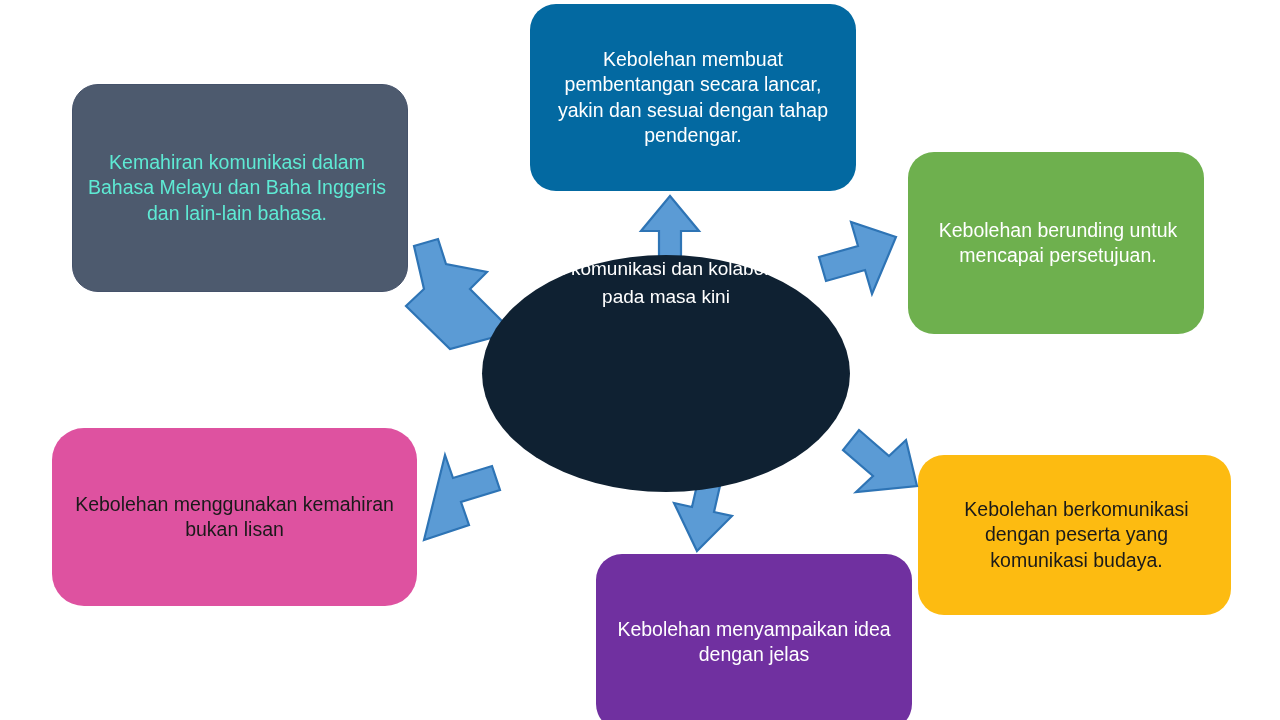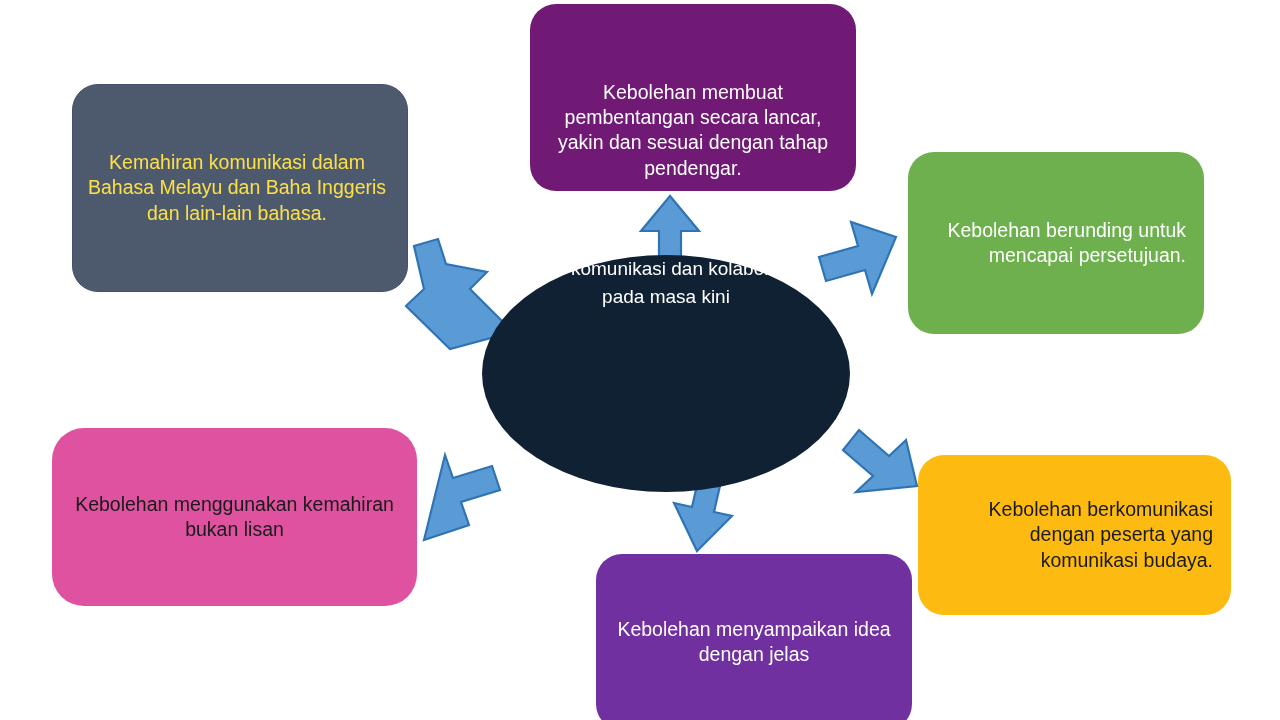--- a/index.html
+++ b/index.html
@@ -28,21 +28,21 @@
     align-items: center;
     justify-content: center;
     padding: 10px 18px;
     line-height: 1.30;
   }
   .node .node-text {
     display: block;
     width: 100%;
   }
   .align-center .node-text { text-align: center; }
-  .align-left   .node-text { text-align: right; }
+  .align-left   .node-text { text-align: center; }
 
   
   #node-skills {
     left: 72px;  top: 84px;  width: 336px; height: 208px;
     background: #4d5a6e;
     color: #ffffff;
     font-size: 19.5px;
     border: 1px solid #45526a;
   }
   #node-presentation {
@@ -133,25 +133,25 @@
 
     <g>
       <polygon points="424,540 469,525 461,502 500,490 492,466 453,478 445,455" fill="#5b9bd5" stroke="#2e74b5" stroke-width="2.2"></polygon>
     </g>
   </svg>
 
   <div id="node-center" style="background: rgb(15, 33, 50); color: rgb(255, 255, 255);">
     <span class="node-text">Ciri  komunikasi dan kolaborasi pada masa kini</span>
   </div>
 
-  <div id="node-skills" class="node align-center" style="background: rgb(77, 90, 110); color: #fde047; padding-left: 12px;">
+  <div id="node-skills" class="node align-center" style="background: rgb(77, 90, 110); color: #5eead4; padding-left: 12px;">
     <span class="node-text">Kemahiran komunikasi dalam Bahasa Melayu dan Baha Inggeris dan lain-lain bahasa.</span>
   </div>
 
-  <div id="node-presentation" class="node align-center" style="background: #701a75; color: rgb(255, 255, 255); align-items: flex-end;">
+  <div id="node-presentation" class="node align-center" style="background: #0369a1; color: rgb(255, 255, 255);">
     <span class="node-text">Kebolehan membuat pembentangan secara lancar, yakin dan sesuai dengan tahap pendengar.</span>
   </div>
 
   <div id="node-negotiate" class="node align-left" style="background: rgb(110, 176, 78); color: rgb(255, 255, 255);">
     <span class="node-text">Kebolehan berunding untuk mencapai persetujuan.</span>
   </div>
 
   <div id="node-crosscultural" class="node align-left" style="background: rgb(253, 187, 17); color: rgb(26, 26, 26);">
     <span class="node-text">Kebolehan berkomunikasi dengan peserta  yang komunikasi budaya.</span>
   </div>

